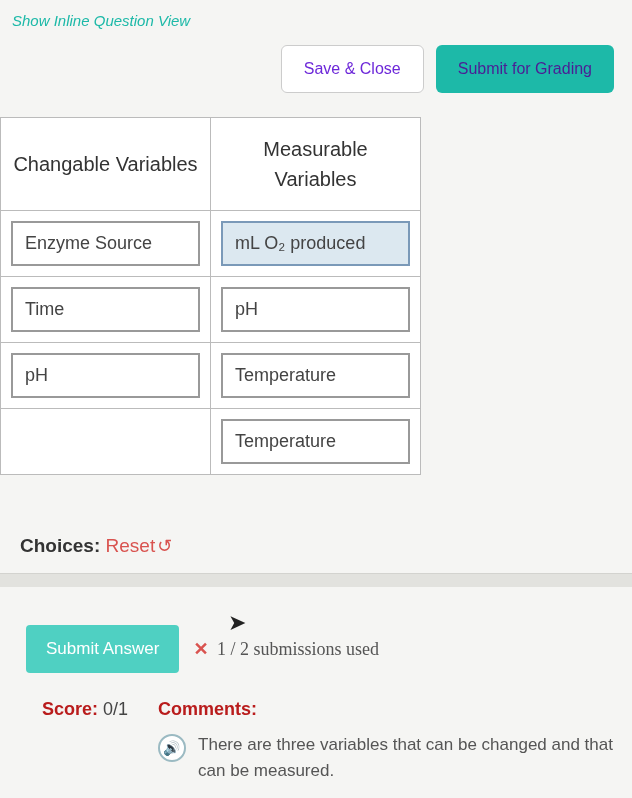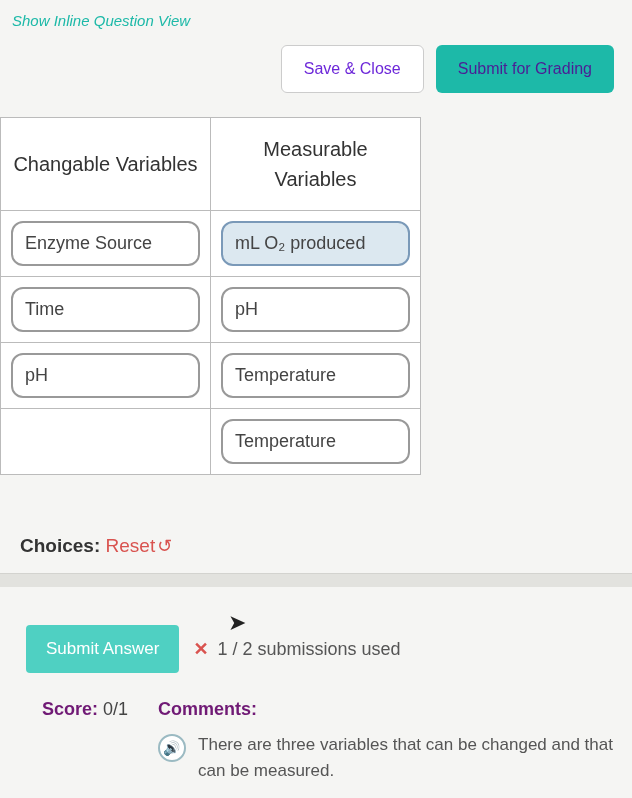--- a/index.html
+++ b/index.html
@@ -68,21 +68,21 @@
       text-align: center;
       padding: 16px 10px;
       line-height: 1.5;
     }
     .var-table td {
       width: 210px;
       height: 66px;
     }
     .var-item {
       border: 2px solid #999;
-      border-radius: 12px;
+      border-radius: 0;
       padding: 10px 12px;
       font-size: 18px;
       color: #444;
       background: #fff;
       cursor: move;
     }
     .var-item.highlight {
       background: #dce8f0;
       border-color: #7a99b8;
     }
@@ -135,31 +135,32 @@
     }
     .sub-count .x {
       color: #d9534f;
       font-weight: 700;
       font-size: 18px;
       margin-right: 4px;
     }
     .sub-count {
       font-size: 18px;
       color: #555;
+      font-family: Liberation Serif, serif;
     }
     .score-row {
       display: flex;
       align-items: flex-start;
       gap: 30px;
       padding: 26px 0 0 42px;
       font-size: 18px;
     }
     .score-row b {
       font-weight: 700;
-      color: #701a75;
+      color: #b91c1c;
     }
     .comments-block {
       flex: 1;
     }
     .comment-text {
       padding: 12px 0 0 40px;
       font-size: 17px;
       color: #555;
       line-height: 1.5;
       position: relative;

